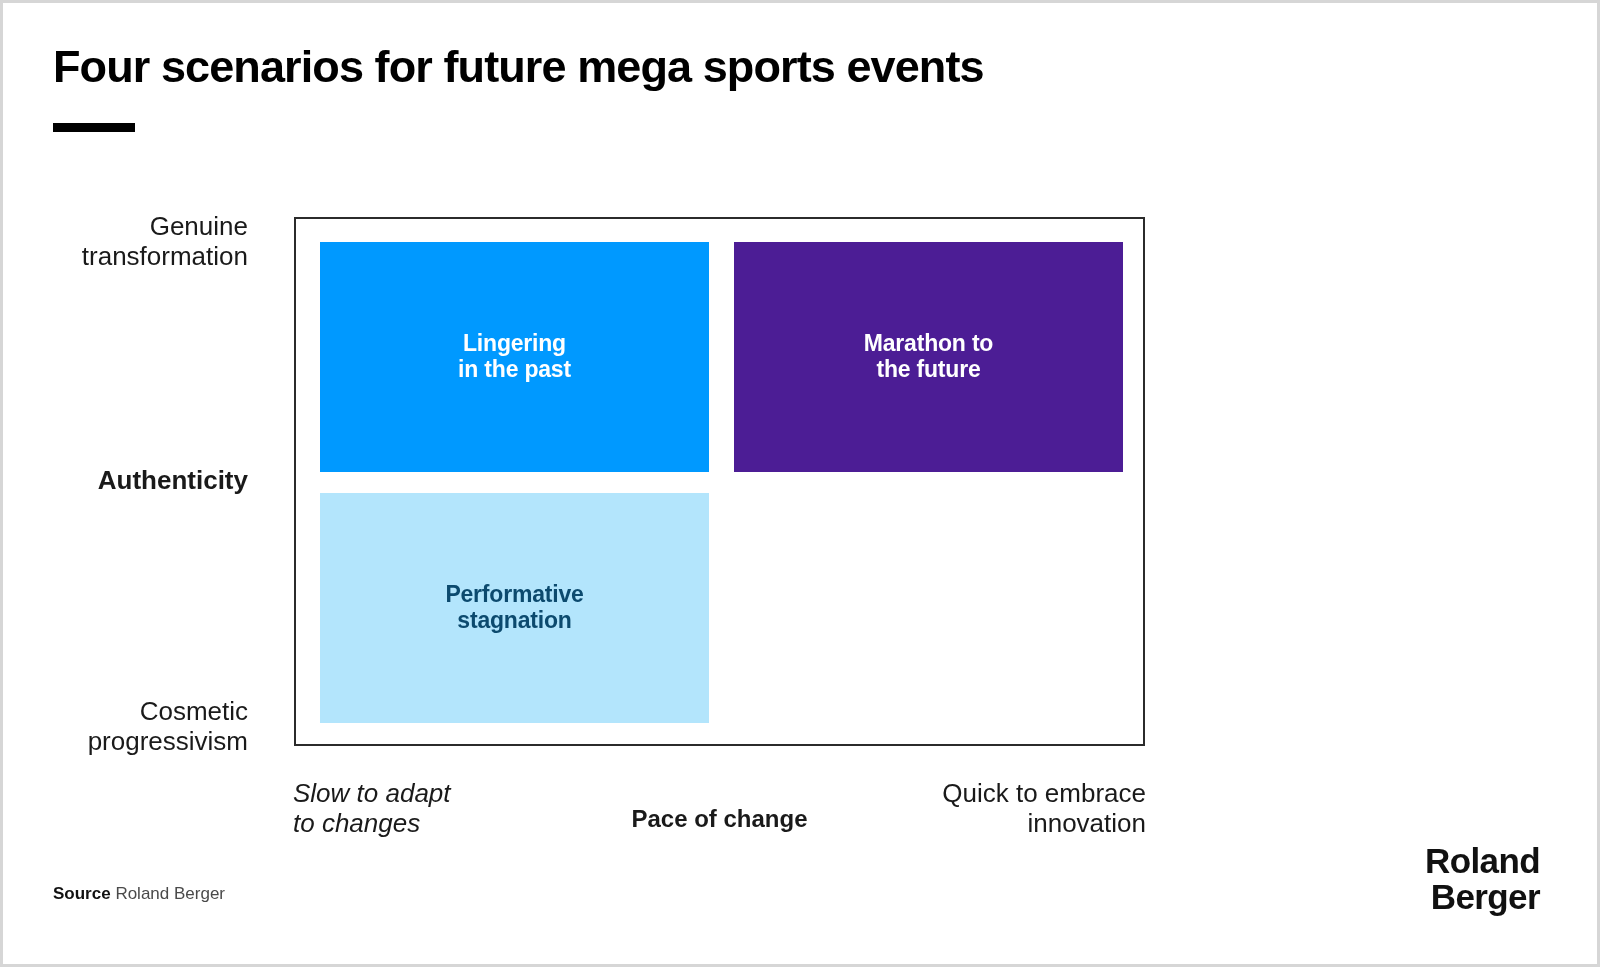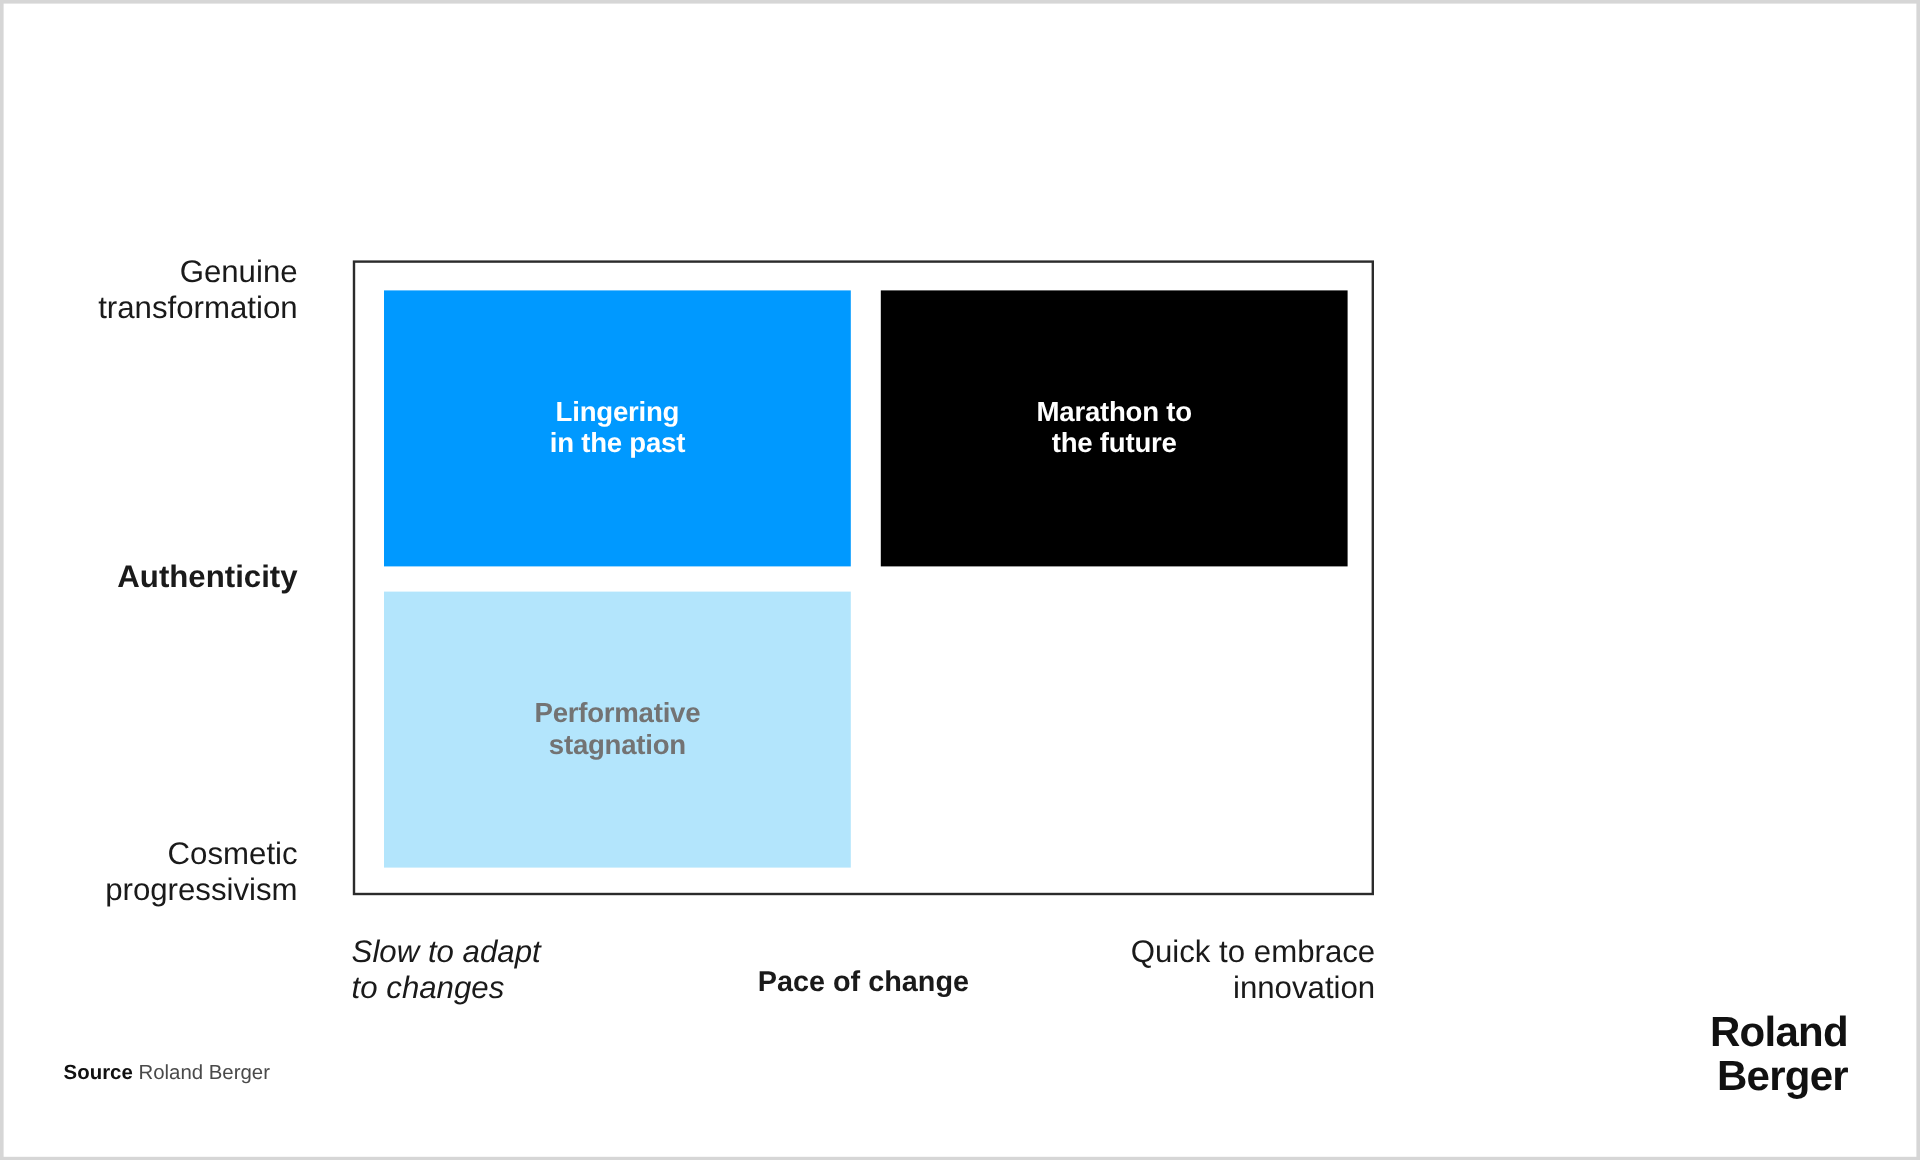--- a/index.html
+++ b/index.html
@@ -174,44 +174,48 @@
     line-height: 1.02;
     color: #111111;
     white-space: pre-line;
   }
 </style>
 </head>
 <body>
 
 <div id="slide">
 
+  <div id="title-block">
+    <h1 id="page-title">Four scenarios for future mega sports events</h1>
+    <div id="title-rule"></div>
+  </div>
 
   <div class="axis-label" id="y-axis-top">Genuine
 transformation</div>
 
   <div class="axis-label" id="y-axis-title">Authenticity</div>
 
   <div class="axis-label" id="y-axis-bottom">Cosmetic
 progressivism</div>
 
   <div id="matrix-frame">
     <div id="quadrant-grid">
 
       <div class="quadrant" style="background:#0099FF;">
         <span class="quadrant-label" style="color:#FFFFFF;">Lingering
 in the past</span>
       </div>
 
-      <div class="quadrant" style="background:#000000;">
+      <div class="quadrant" style="background:#4c1d95;">
         <span class="quadrant-label" style="color:#FFFFFF;">Marathon to
 the future</span>
       </div>
 
       <div class="quadrant" style="background:#B3E5FC;">
-        <span class="quadrant-label" style="color:#737373;">Performative
+        <span class="quadrant-label" style="color:#0c4a6e;">Performative
 stagnation</span>
       </div>
 
 
     </div>
   </div>
 
   <div class="axis-label" id="x-axis-left">Slow to adapt
 to changes</div>
 

